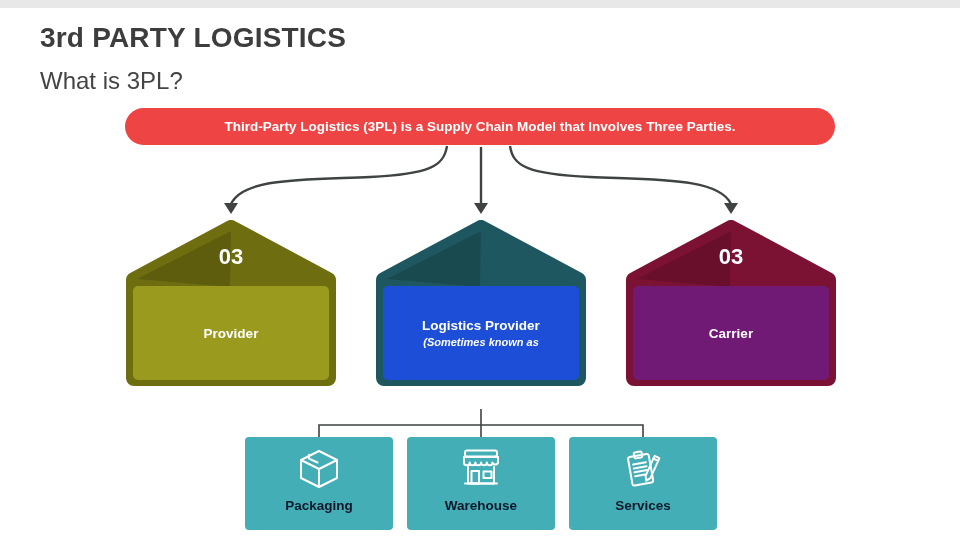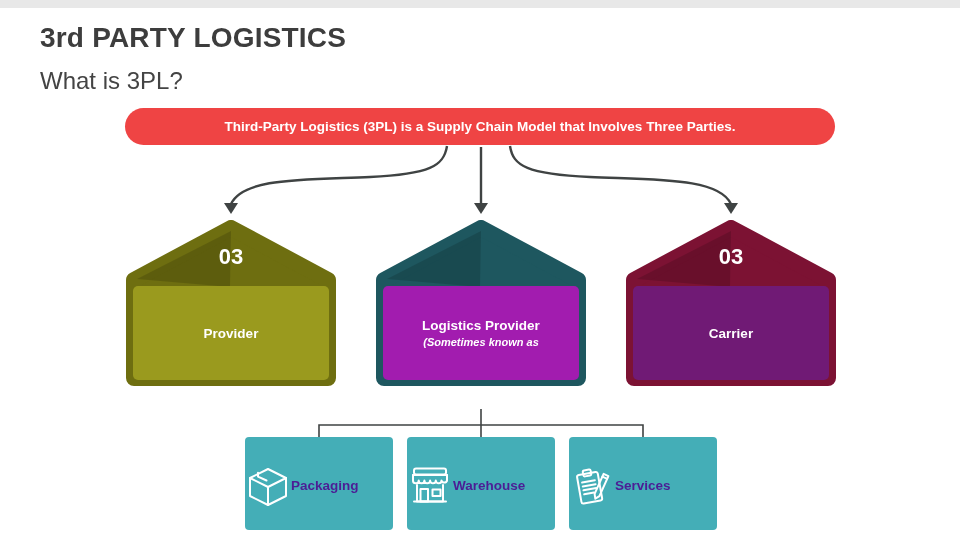--- a/index.html
+++ b/index.html
@@ -51,22 +51,22 @@
   .party-title { font-size: 13.5px; font-weight: bold; line-height: 17px; }
   .party-sub { font-size: 11px; font-weight: bold; font-style: italic; line-height: 16px; }
 
   .common-services {
     position: absolute; left: 381px; top: 384px; width: 200px;
     text-align: center; font-size: 12.5px; font-weight: bold; color: #3d3d3d;
   }
   .service-box {
     position: absolute; top: 429px; width: 148px; height: 93px;
     border-radius: 4px;
-    display: flex; flex-direction: row; align-items: center;
-    color: #4c1d95;
+    display: flex; flex-direction: column; align-items: center;
+    color: #0f172a;
   }
   .service-box.s1 { left: 245px; }
   .service-box.s2 { left: 407px; }
   .service-box.s3 { left: 569px; }
   .service-icon { margin-top: 7px; height: 50px; display:flex; align-items:center; justify-content:center; }
   .service-label { font-size: 13.5px; font-weight: 600; margin-top: 4px; }
 </style>
 </head>
 <body>
 
@@ -105,21 +105,21 @@
     <div class="party-inner" style="background: rgb(154, 154, 30);">
       <div class="party-title">Provider</div>
     </div>
   </div>
 
   <div class="party-card p2">
     <svg class="party-svg" width="210" height="166" viewBox="0 0 210 166">
       <path d="M105,8 L202,60 L202,158 L8,158 L8,60 Z" stroke-width="16" stroke-linejoin="round" fill="#1e575f" stroke="#1e575f"></path>
       <polygon points="105,11 11,59 104,67" fill="#000000" opacity="0.15"></polygon>
     </svg>
-    <div class="party-inner" style="background: #a21caf; justify-content: center;">
+    <div class="party-inner" style="background: #1d4ed8; justify-content: center;">
       <div class="party-title">Logistics Provider</div>
       <div class="party-sub">(Sometimes known as</div>
     </div>
   </div>
 
   <div class="party-card p3">
     <svg class="party-svg" width="210" height="166" viewBox="0 0 210 166">
       <path d="M105,8 L202,60 L202,158 L8,158 L8,60 Z" stroke-width="16" stroke-linejoin="round" fill="#7c1233" stroke="#7c1233"></path>
       <polygon points="105,11 11,59 104,67" fill="#000000" opacity="0.15"></polygon>
     </svg>

